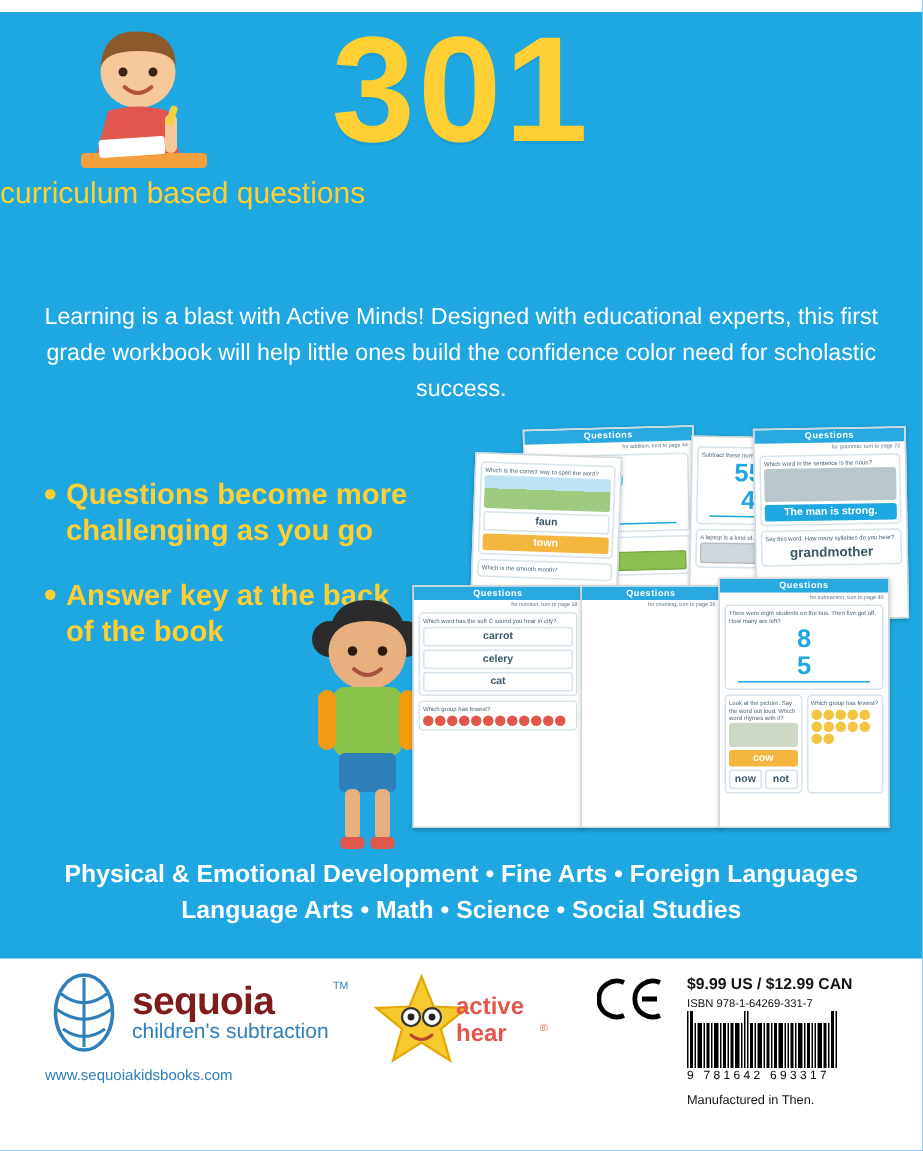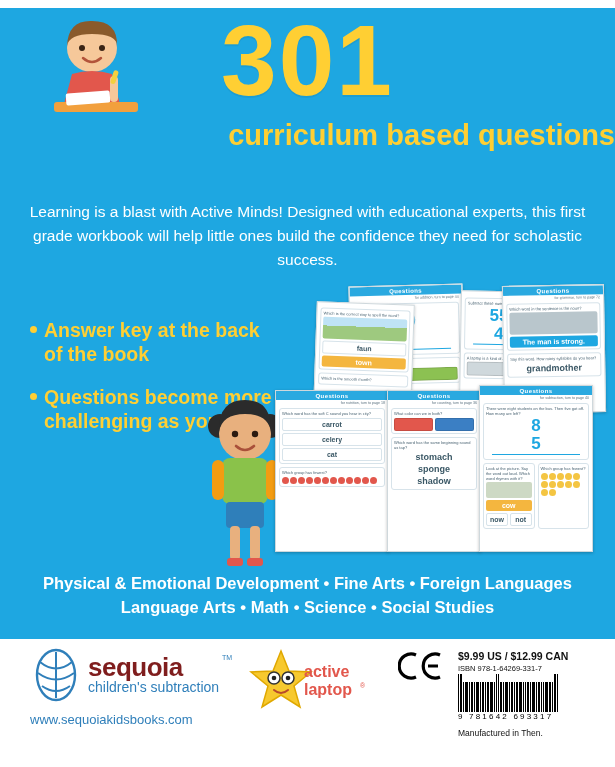--- a/index.html
+++ b/index.html
@@ -58,24 +58,24 @@
     color: #ffcf33;
     letter-spacing: 2px;
     line-height: 1.05;
     text-shadow: 0 2px 0 rgba(0,0,0,0.06);
   }
   .subhead {
     position: absolute;
     left: 0;
     right: 0;
     top: 118px;
-    text-align: right;
+    text-align: left;
     color: #ffcf33;
-    font-size: 29px;
-    font-weight: bold;
+    font-size: 20px;
+    font-weight: normal;
     line-height: 1.18;
   }
   .blurb {
     position: absolute;
     left: 28px;
     right: 28px;
     top: 200px;
     text-align: center;
     color: #ffffff;
     font-size: 15.5px;
@@ -252,21 +252,21 @@
   }
   .seq-tag {
     font-size: 14px;
     color: #2f7fba;
     margin-top: -4px;
   }
   .seq-url {
     position: absolute;
     left: 30px;
     top: 712px;
-    font-size: 13px;
+    font-size: 10px;
     color: #2f7fba;
   }
   .am-logo {
     position: absolute;
     left: 248px;
     top: 648px;
     width: 130px;
     height: 62px;
   }
   .ce-mark {
@@ -343,30 +343,30 @@
       <rect x="76" y="52" width="5" height="14" rx="2.5" fill="#f4d03f" transform="rotate(18 78 59)"></rect>
     </svg>
   </div>
 
   <div class="big-number">301</div>
 
   <div class="subhead">
     <div>curriculum based questions</div>
   </div>
 
-  <div class="blurb">Learning is a blast with Active Minds! Designed with educational experts, this first grade workbook will help little ones build the confidence they need for scholastic success.</div>
+  <div class="blurb">Learning is a blast with Active Minds! Designed with educational experts, this first grade workbook will help little ones build the confidence color need for scholastic success.</div>
 
   <div class="bullets">
     <div class="bullet">
       <span class="dot"></span>
-      <span>Answer key at the back of the book</span>
+      <span>Questions become more challenging as you go</span>
     </div>
     <div class="bullet">
       <span class="dot"></span>
-      <span>Questions become more challenging as you go</span>
+      <span>Answer key at the back of the book</span>
     </div>
   </div>
 
   <div class="kid-girl">
     <svg viewBox="0 0 110 180" width="110" height="180">
       <circle cx="30" cy="34" r="12" fill="#2b2b2b"></circle>
       <circle cx="80" cy="34" r="12" fill="#2b2b2b"></circle>
       <ellipse cx="55" cy="42" rx="26" ry="26" fill="#e8b07e"></ellipse>
       <path d="M29 40 Q28 8 55 8 Q82 8 81 40 Q78 22 55 22 Q32 22 29 40 Z" fill="#2b2b2b"></path>
       <circle cx="45" cy="42" r="3.2" fill="#2b1a10"></circle>
@@ -476,35 +476,20 @@
             <span class="gi" style="background:#e2574c"></span>
               <span class="gi" style="background:#e2574c"></span>
           </div>
         </div>
       </div>
     </div>
 
     <div class="card" style="left:132px; top:105px; width:92px; height:160px;">
       <div class="card-hdr">Questions</div>
       <div class="card-sub">for counting, turn to page 36</div>
-      <div class="cbody">
-        <div class="qbox">
-          <div class="qlabel">What color can we in both?</div>
-          <div class="swatchrow">
-            <div class="swatch" style="background:#e2574c"></div>
-            <div class="swatch" style="background:#3b7fc4"></div>
-          </div>
-        </div>
-        <div class="qbox">
-          <div class="qlabel">Which word has the same beginning sound as tap?</div>
-          <div class="wordline">stomach</div>
-          <div class="wordline">sponge</div>
-          <div class="wordline">shadow</div>
-        </div>
-      </div>
     </div>
 
     <div class="card" style="left:224px; top:100px; width:112px; height:165px;">
       <div class="card-hdr">Questions</div>
       <div class="card-sub">for subtraction, turn to page 40</div>
       <div class="cbody">
         <div class="qbox">
           <div class="qlabel">There were eight students on the bus. Then five got off. How many are left?</div>
           <div class="bignum">8</div>
           <div class="bignum small">5</div>
@@ -565,21 +550,21 @@
     <svg width="66" height="62" viewBox="0 0 66 62" style="position:absolute;left:0;top:0;">
       <path d="M33 3 L41 23 L63 24 L46 38 L52 59 L33 47 L14 59 L20 38 L3 24 L25 23 Z" fill="#f7c92e" stroke="#e0a800" stroke-width="1.5"></path>
       <circle cx="26" cy="30" r="6" fill="#ffffff" stroke="#333" stroke-width="1.5"></circle>
       <circle cx="40" cy="30" r="6" fill="#ffffff" stroke="#333" stroke-width="1.5"></circle>
       <circle cx="26" cy="30" r="2.3" fill="#222"></circle>
       <circle cx="40" cy="30" r="2.3" fill="#222"></circle>
       <path d="M26 42 Q33 48 40 42" stroke="#b84a2c" stroke-width="2" fill="none" stroke-linecap="round"></path>
     </svg>
     <div style="position:absolute;left:56px;top:16px;">
       <div style="font-size:16px;font-weight:bold;color:#e2574c;line-height:1;">active</div>
-      <div style="font-size:16px;font-weight:bold;color:#e2574c;line-height:1;margin-top:2px;">laptop</div>
+      <div style="font-size:16px;font-weight:bold;color:#e2574c;line-height:1;margin-top:2px;">hear</div>
     </div>
     <div style="position:absolute;left:112px;top:34px;font-size:7px;color:#e2574c;">®</div>
   </div>
 
   <div class="ce-mark">
     <svg width="46" height="28" viewBox="0 0 46 28">
       <path d="M18 3 A12 12 0 1 0 18 25" stroke="#000" stroke-width="3.2" fill="none"></path>
       <path d="M42 3 A12 12 0 1 0 42 25 M30 14 H40" stroke="#000" stroke-width="3.2" fill="none"></path>
     </svg>
   </div>

